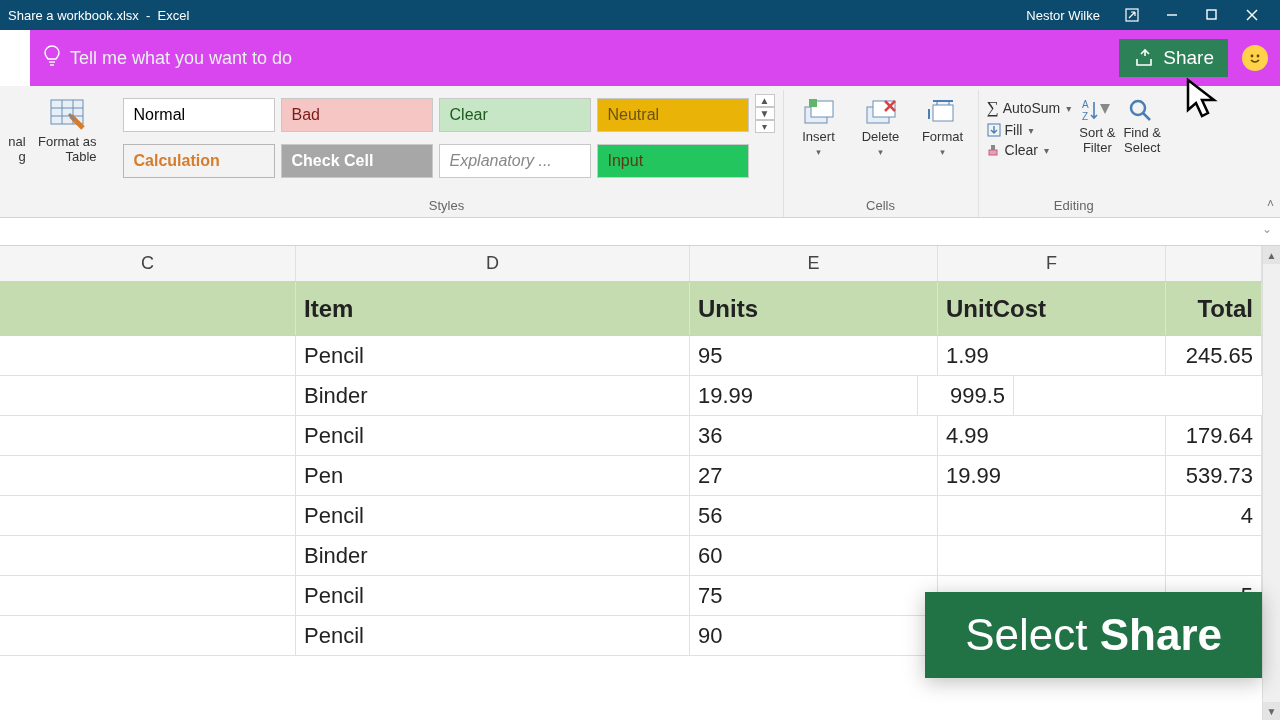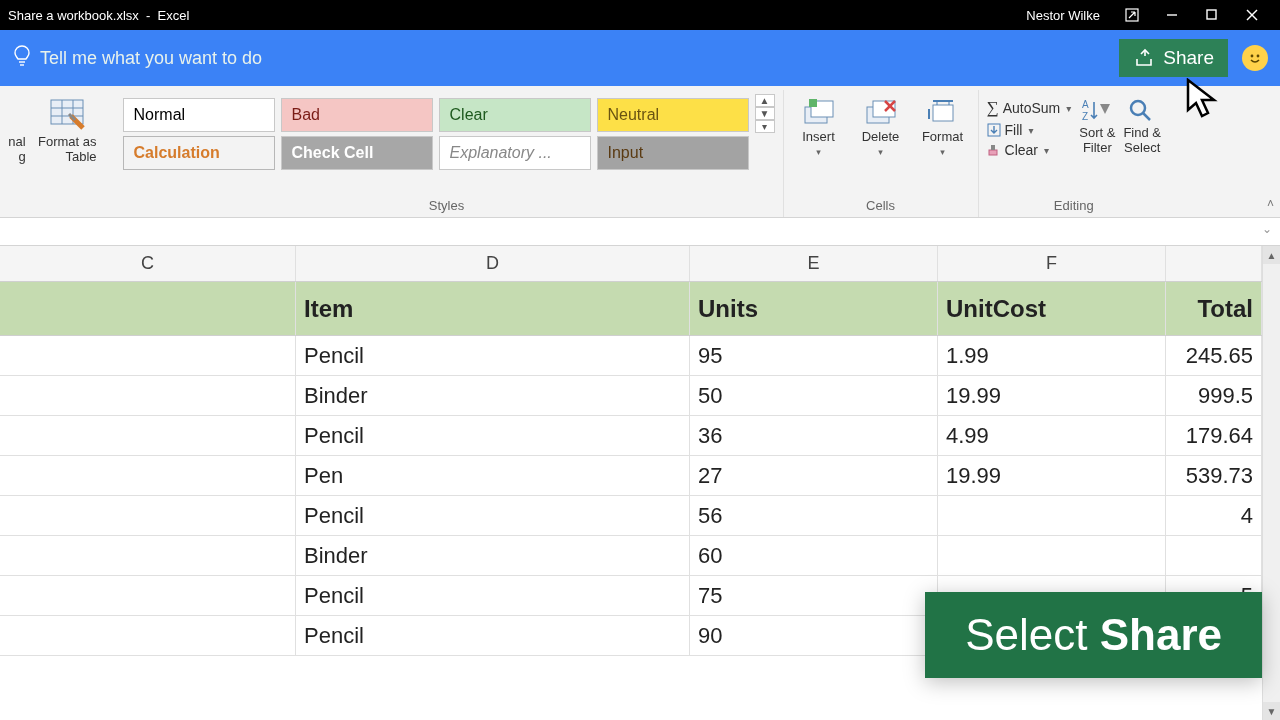--- a/index.html
+++ b/index.html
@@ -1,49 +1,49 @@
 <!DOCTYPE html>
 <html><head>
 <meta charset="utf-8">
 <style>
 * { margin: 0; padding: 0; box-sizing: border-box; font-family: "Segoe UI", sans-serif; }
 body { width: 1280px; height: 720px; overflow: hidden; background: #fff; position: relative; }
 
-.titlebar { background: #000000; height: 30px; display: flex; align-items: center; color: #fff; font-size: 13px; padding: 6px 8px; }
+.titlebar { background: #0c4a6e; height: 30px; display: flex; align-items: center; color: #fff; font-size: 13px; padding: 6px 8px; }
 .titlebar .title { flex: 0 0 auto; }
 .titlebar .spacer { flex: 1; }
 .titlebar .user { margin-right: 12px; }
 .titlebar .winbtn { width: 40px; height: 30px; display: flex; align-items: center; justify-content: center; cursor: pointer; }
 .titlebar svg { stroke: #fff; fill: none; }
 
-.tellbar { background: #3b82f6; height: 56px; display: flex; align-items: center; color: #fff; padding: 0 12px; }
+.tellbar { background: #d946ef; height: 56px; display: flex; align-items: center; color: #fff; padding: 0 12px; margin-left: 30px; }
 .tellbar .bulb { margin-right: 8px; }
 .tellbar .telltext { font-size: 18px; color: #e8f2ec; flex: 0 0 auto; }
 .tellbar .spacer { flex: 1; }
 .tellbar .sharebtn { display: flex; align-items: center; padding: 8px 14px; background: #2d8157; cursor: pointer; font-size: 19px; position: relative; }
 .tellbar .sharebtn svg { margin-right: 8px; }
 .tellbar .smiley { width: 26px; height: 26px; border-radius: 50%; background: #ffd24a; margin-left: 14px; display:flex;align-items:center;justify-content:center;font-size:16px;}
 
 .ribbon { background: #f3f3f3; border-bottom: 1px solid #d4d4d4; height: 132px; display: flex; align-items: stretch; padding: 4px 0 0 0; position: relative; }
 .rgroup { border-right: 1px solid #e0e0e0; padding: 4px 8px 2px 8px; display: flex; flex-direction: column; }
 .rgroup .glabel { text-align: center; font-size: 13px; color: #666; margin-top: auto; padding: 4px 0 2px; }
 .rgroup .gbody { flex: 1; display: flex; align-items: flex-start; }
 
 .fmtbtn { display: flex; flex-direction: column; align-items: center; font-size: 13px; color: #333; padding: 2px 6px; cursor: pointer; }
 .fmtbtn .ico { width: 38px; height: 38px; display:flex;align-items:center;justify-content:center; }
 
-.styles-gallery { display: grid; grid-template-columns: repeat(4, 152px); grid-template-rows: 34px 34px; gap: 4px 6px; padding: 4px; }
+.styles-gallery { display: grid; grid-template-columns: repeat(4, 152px); grid-template-rows: 34px 34px; gap: 12px 6px; padding: 4px; }
 .style-cell { border: 1px solid #c8c8c8; background: #fff; font-size: 16px; display: flex; align-items: center; padding: 0 10px; cursor: pointer; }
 .s-bad { background: #f5c6c4; color: #7a1c16; }
 .s-good { background: #c6e6c6; color: #1e5a1e; }
-.s-neutral { background: #fde047; color: #6a5412; }
+.s-neutral { background: #eab308; color: #6a5412; }
 .s-calc { background: #f3f3f3; color: #d67c2c; font-weight: 600; border:1px solid #b7b7b7;}
 .s-check { background: #a7a7a7; color: #fff; font-weight: 600; }
 .s-expl { font-style: italic; color: #888; }
-.s-input { background: #a3a3a3; color: #5a3a12; }
+.s-input { background: #22c55e; color: #5a3a12; }
 .gallery-scroll { width: 20px; display: flex; flex-direction: column; margin-left: 2px; }
 .gallery-scroll div { flex:1; border:1px solid #c8c8c8; background:#fff; display:flex;align-items:center;justify-content:center;font-size:10px;color:#555;cursor:pointer;}
 
 .cellbtns { display: flex; gap: 8px; }
 .cellbtn { display:flex; flex-direction:column; align-items:center; font-size:13px; color:#333; padding: 2px 4px; cursor:pointer; width: 54px;}
 .cellbtn .ico { height: 34px; display:flex;align-items:center;justify-content:center;}
 .cellbtn .lbl { line-height: 1.1; text-align:center; }
 
 .editcol { display:flex; flex-direction:column; gap:4px; font-size:14px; color:#333; padding-top:4px;}
 .editrow { display:flex; align-items:center; gap:4px; cursor:pointer;}
@@ -308,21 +308,20 @@
       <div class="row">
         <div class="cell cC"></div>
         <div class="cell cD">Pencil</div>
         <div class="cell cE">95</div>
         <div class="cell cF">1.99</div>
         <div class="cell cG">245.65</div>
       </div>
       <div class="row">
         <div class="cell cC"></div>
         <div class="cell cD">Binder</div>
-        <div class="cell cE">50</div>
         <div class="cell cF">19.99</div>
         <div class="cell cG">999.5</div>
       </div>
       <div class="row">
         <div class="cell cC"></div>
         <div class="cell cD">Pencil</div>
         <div class="cell cE">36</div>
         <div class="cell cF">4.99</div>
         <div class="cell cG">179.64</div>
       </div>

